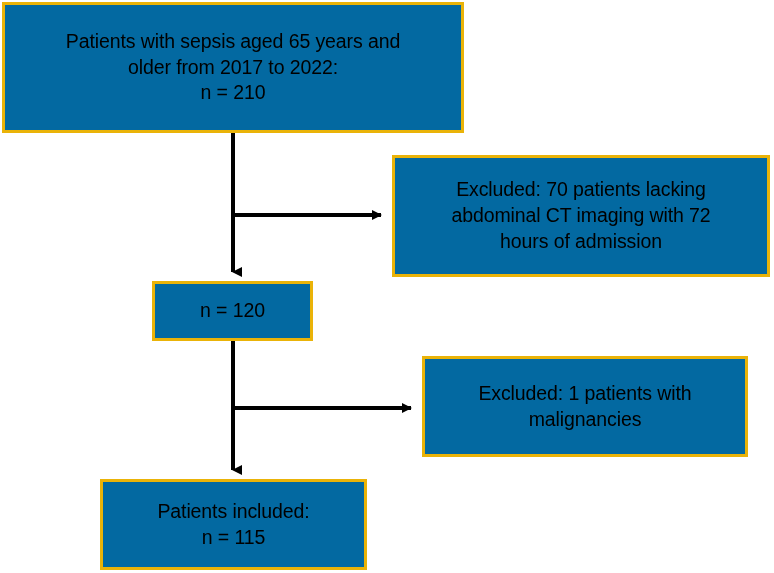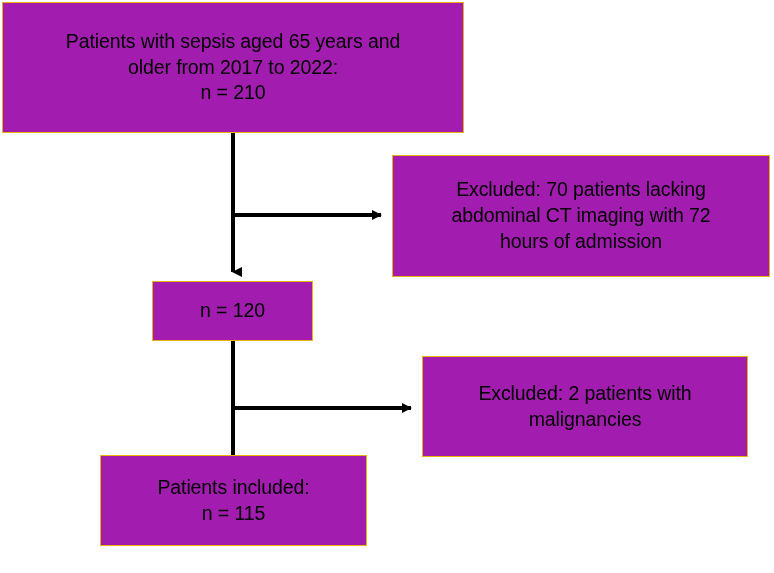--- a/index.html
+++ b/index.html
@@ -23,43 +23,43 @@
     position: absolute;
     left: 0;
     top: 0;
     width: 774px;
     height: 573px;
     pointer-events: none;
   }
   .node {
     position: absolute;
     box-sizing: border-box;
-    background: #a21caf;
-    border: 1px solid #eab308;
+    background: #0369a1;
+    border: 3px solid #eab308;
     display: flex;
     align-items: center;
     justify-content: center;
     text-align: center;
   }
   .node-text {
     display: block;
     width: 100%;
     padding: 0 10px;
     box-sizing: border-box;
     font-size: 19.5px;
     line-height: 1.33;
     white-space: pre-line;
     letter-spacing: -0.1px;
   }
   
   #node-source      { left: 2px;   top: 2px;   width: 462px; height: 131px; }
   #node-excluded-1  { left: 392px; top: 155px; width: 378px; height: 122px; }
   #node-eligible    { left: 152px; top: 281px; width: 161px; height: 60px;  }
   #node-excluded-2  { left: 422px; top: 356px; width: 326px; height: 101px; }
-  #node-included    { left: 100px; top: 455px; width: 267px; height: 91px;  }
+  #node-included    { left: 100px; top: 479px; width: 267px; height: 91px;  }
 </style>
 </head>
 <body>
 
 <div id="flowchart">
 
   <svg id="connector-layer" viewBox="0 0 774 573" width="774" height="573" aria-hidden="true">
     <defs>
       <marker id="arrow-down" markerWidth="14" markerHeight="14" refX="5" refY="9" orient="auto" markerUnits="userSpaceOnUse">
         <path d="M 0 0 L 10 0 L 5 10 z" fill="#000000"></path>
@@ -88,21 +88,21 @@
     <span class="node-text">Excluded: 70 patients lacking
 abdominal CT imaging with 72
 hours of admission</span>
   </div>
 
   <div class="node" id="node-eligible">
     <span class="node-text">n = 120</span>
   </div>
 
   <div class="node" id="node-excluded-2">
-    <span class="node-text">Excluded: 2 patients with
+    <span class="node-text">Excluded: 1 patients with
 malignancies</span>
   </div>
 
   <div class="node" id="node-included">
     <span class="node-text">Patients included:
 n = 115</span>
   </div>
 
 </div>
 

